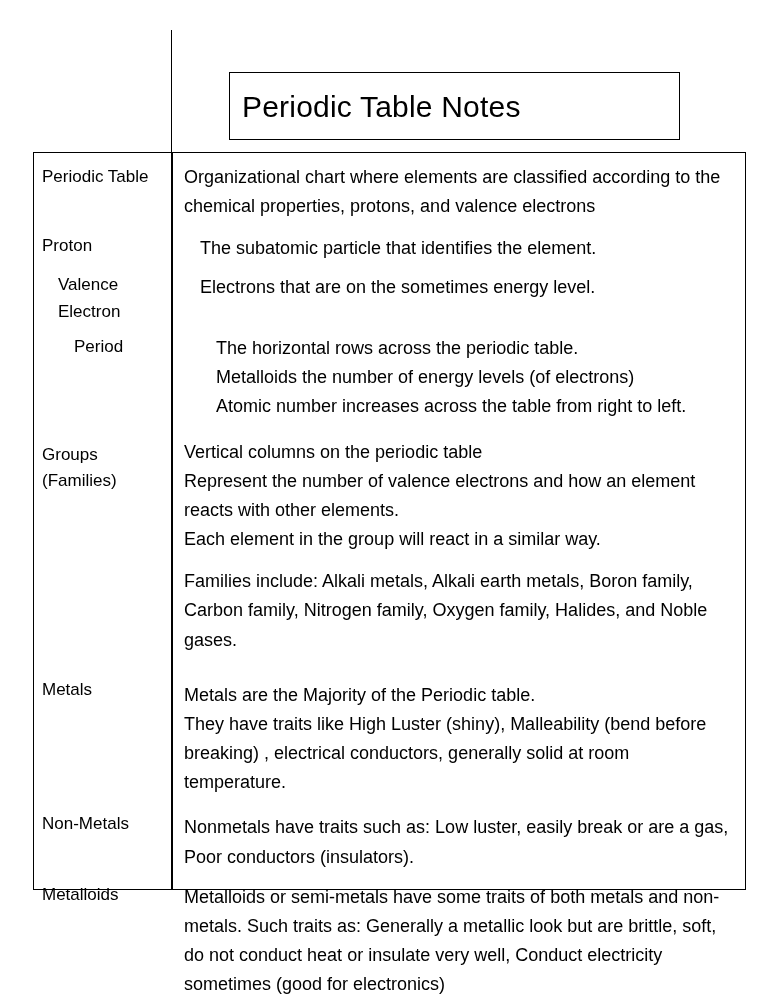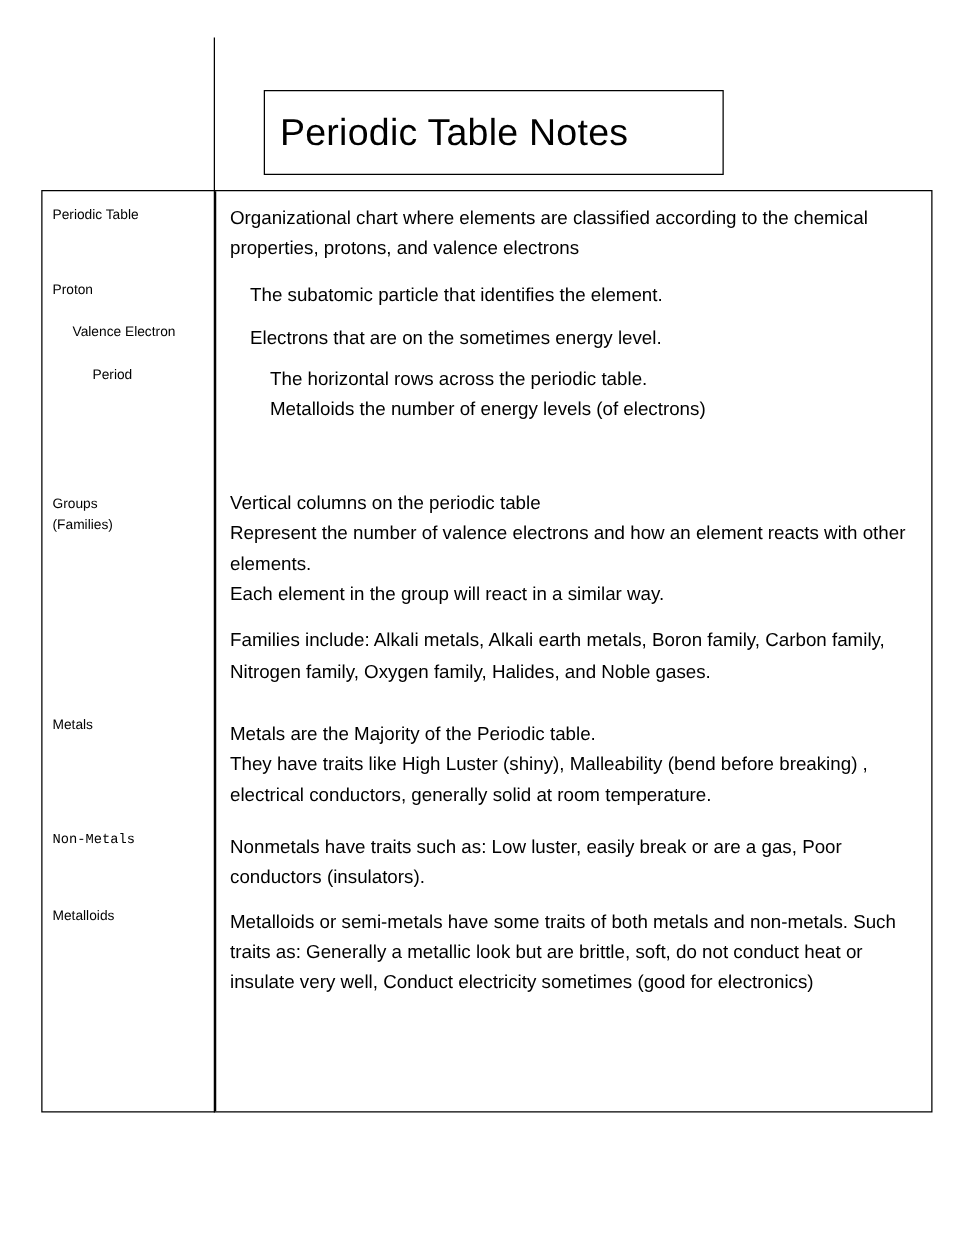--- a/index.html
+++ b/index.html
@@ -22,23 +22,23 @@
     left: 171px;
     top: 30px;
     width: 1px;
     height: 860px;
     background: #000000;
   }
 
   
   .title-box {
     position: absolute;
-    left: 211px;
+    left: 229px;
     top: 72px;
-    width: 368px;
+    width: 451px;
     height: 68px;
     border: 1px solid #000000;
     box-sizing: border-box;
     display: flex;
     align-items: center;
   }
   .title-text {
     font-size: 30px;
     font-weight: 400;
     letter-spacing: 0.2px;
@@ -75,31 +75,31 @@
     position: relative;
     display: flex;
     width: 100%;
     box-sizing: border-box;
   }
   .term {
     width: 138px;
     flex: 0 0 138px;
     box-sizing: border-box;
     padding: 10px 8px 0 8px;
-    font-size: 11px;
+    font-size: 17px;
     line-height: 1.55;
   }
   .term .sub {
     display: block;
   }
   .def {
     flex: 1 1 auto;
     box-sizing: border-box;
     padding: 10px 12px 0 12px;
-    font-size: 15px;
+    font-size: 18px;
     line-height: 1.62;
   }
   .def p {
     margin: 0 0 0 0;
   }
   .def p + p {
     margin-top: 0;
   }
   .def .para-gap {
     margin-top: 13px;
@@ -114,21 +114,21 @@
   .row-metals { min-height: 100px; }
   .row-nonmetals { min-height: 30px; }
   .row-metalloids { min-height: 60px; }
 
   .term-shift-periodic { padding-top: 11px; }
   .term-shift-proton { padding-top: 12px; }
   .term-shift-valence { padding-top: 9px; margin-left: 16px; }
   .term-shift-period { padding-top: 9px; }
   .term-shift-groups { padding-top: 20px; }
   .term-shift-metals { padding-top: 22px; }
-  .term-shift-nonmetals { padding-top: 14px; font-family: Liberation Mono, monospace; }
+  .term-shift-nonmetals { padding-top: 14px; }
   .term-shift-metalloids { padding-top: 10px; }
 
   .def-shift-proton { padding-top: 13px; }
   .def-shift-valence { padding-top: 10px; }
   .def-shift-period { padding-top: 9px; }
   .def-shift-groups { padding-top: 16px; }
   .def-shift-metals { padding-top: 26px; }
   .def-shift-nonmetals { padding-top: 16px; }
   .def-shift-metalloids { padding-top: 11px; }
 </style>
@@ -172,20 +172,21 @@
       </div>
     </div>
 
     <div class="row row-period">
       <div class="term term-shift-period">
         <span>Period</span>
       </div>
       <div class="def def-shift-period">
         <p>The horizontal rows across the periodic table.</p>
         <p>Metalloids the number of energy levels (of electrons)</p>
+        <p>Atomic number increases across the table from right to left.</p>
       </div>
     </div>
 
     <div class="row row-groups">
       <div class="term term-shift-groups">
         <span>Groups</span>
         <span class="sub">(Families)</span>
       </div>
       <div class="def def-shift-groups">
         <p>Vertical columns on the periodic table</p>

